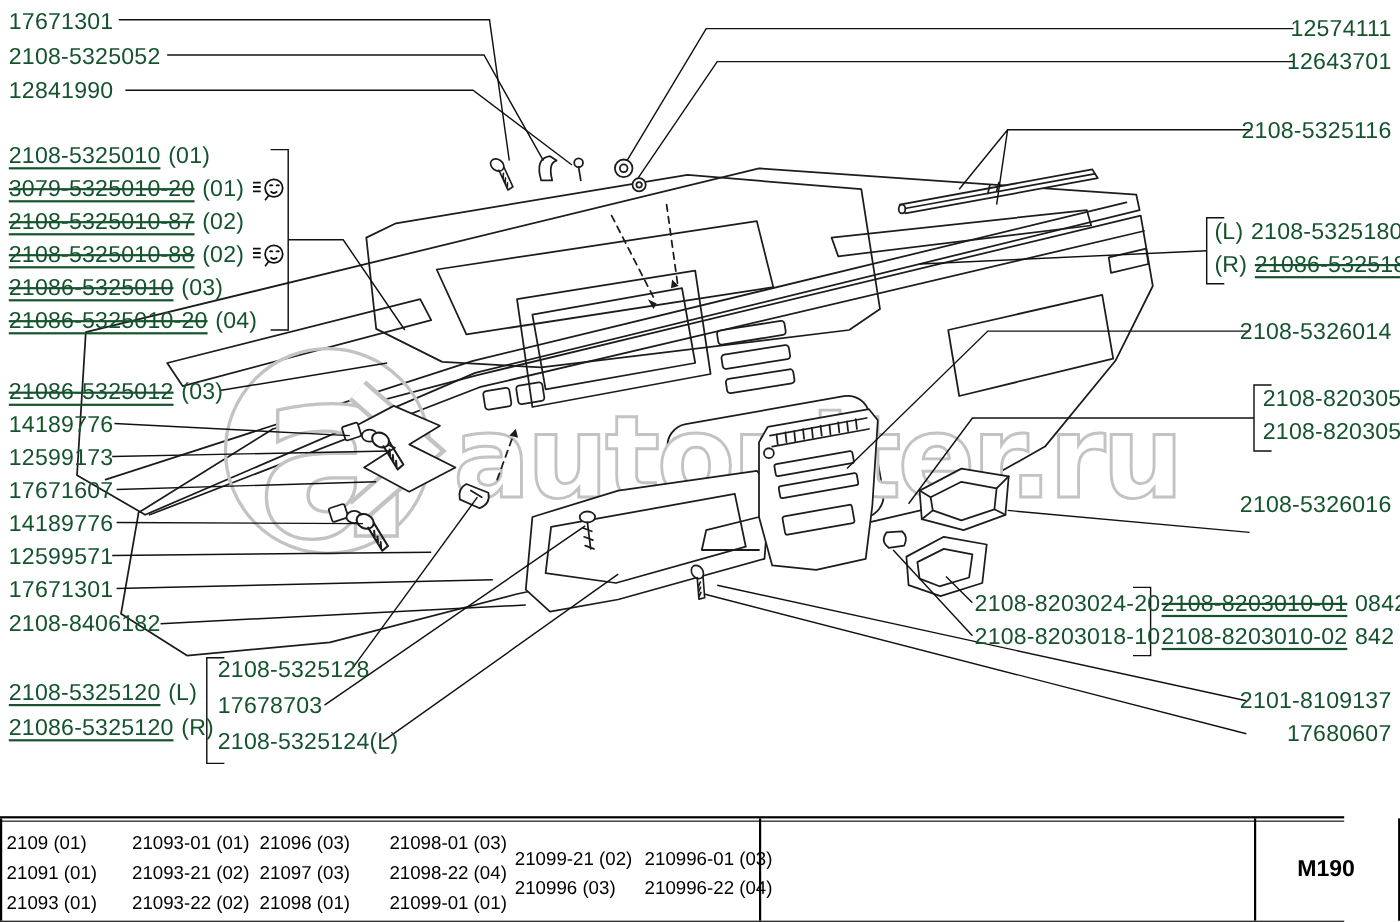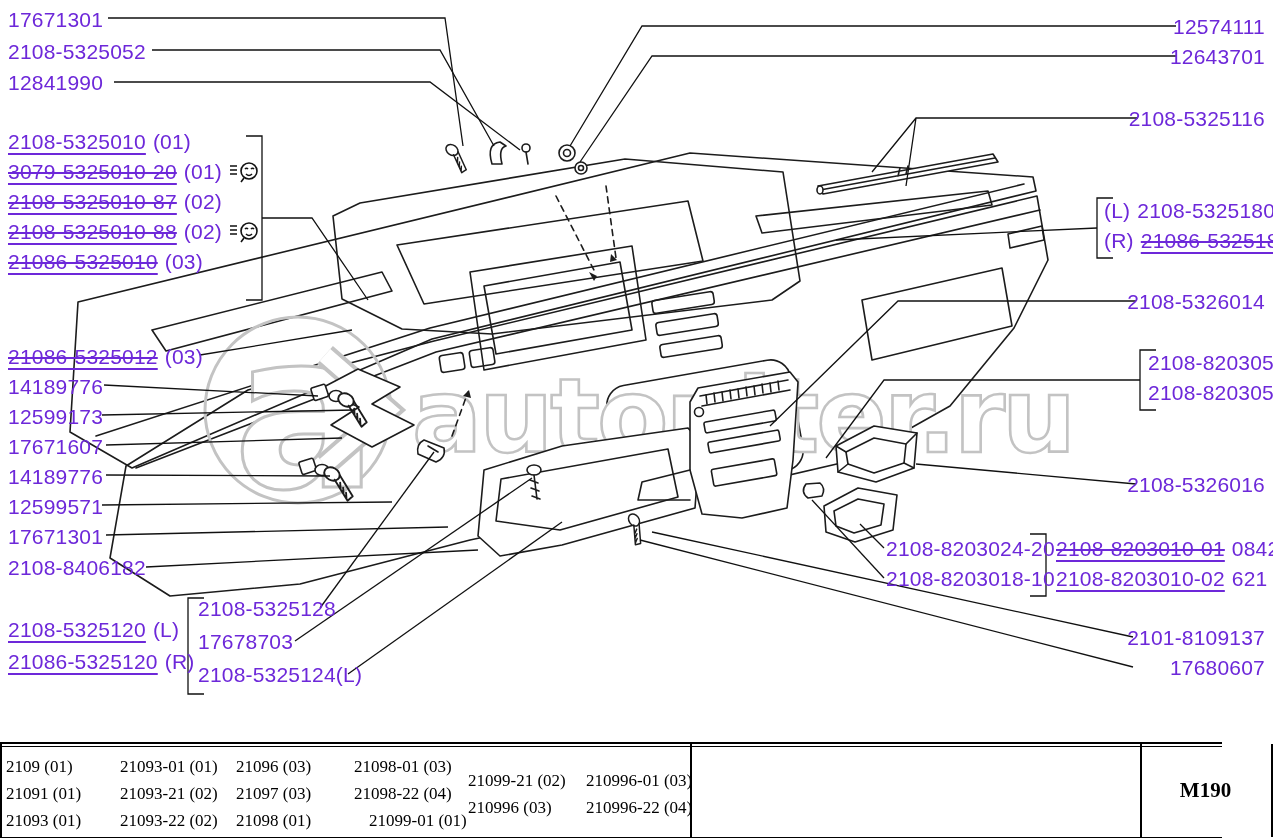--- a/index.html
+++ b/index.html
@@ -2,29 +2,29 @@
 <html><head>
 <meta charset="utf-8">
 <style>
   * { margin:0; padding:0; box-sizing:border-box; }
   html,body { width:1273px; height:838px; background:#ffffff; overflow:hidden;
               font-family:"Liberation Sans", sans-serif; }
   .stage { position:absolute; inset:0; width:1273px; height:838px; }
   svg.diagram { position:absolute; left:0; top:0; }
 
   .lbl { position:absolute; display:flex; align-items:baseline; gap:7px;
-         font-size:21px; color:#6d28d9; white-space:nowrap; letter-spacing:.2px; }
+         font-size:21px; color:#14532d; white-space:nowrap; letter-spacing:.2px; }
   .u  { text-decoration-line:underline; text-underline-offset:4px; text-decoration-thickness:1.5px;text-decoration:underline; }
   .us { text-decoration-line:underline line-through; text-underline-offset:4px; text-decoration-thickness:1.5px; }
   .cl-icon { width:30px; height:22px; flex:0 0 auto; align-self:center; }
   .spread { justify-content:flex-start; }
 
   .footer { position:absolute; left:0; top:742px; width:1222px; height:96px;
             border-top:2.5px solid #000; border-bottom:1.5px solid #000;
-            font-family:Liberation Serif, serif; }
+            font-family:Liberation Sans, sans-serif; }
   .footer::before { content:""; position:absolute; left:0; top:2px; width:100%; height:1px; background:#000; }
   .vline { position:absolute; top:0; bottom:0; width:1.5px; background:#000; }
   .cell  { position:absolute; font-size:17px; color:#000; white-space:nowrap; }
   .ftitle, .fcode { position:absolute; top:34px; text-align:center; font-size:21px; font-weight:bold; color:#000; }
 </style>
 </head>
 <body>
 
 <div class="stage">
 
@@ -184,20 +184,24 @@
           <path d="M1,5 h7 M1,9 h7 M1,13 h7"></path>
           <circle cx="20" cy="10" r="8"></circle>
           <path d="M16,8 a2,2 0 0 1 3,0 M22,8 a2,2 0 0 1 3,0 M17,13 q3,3 6,0 M15,17 l-3,4"></path>
         </g>
       </svg>
     </div>
   <div class="lbl" style="left:8px; top:250px">
       <span class="us">21086-5325010</span>
       <span>(03)</span>
     </div>
+  <div class="lbl" style="left:8px; top:280px">
+      <span class="us">21086-5325010-20</span>
+      <span>(04)</span>
+    </div>
 
   <div class="lbl" style="left:8px; top:345px">
       <span class="us">21086-5325012</span>
       <span>(03)</span>
     </div>
   <div class="lbl" style="left:8px; top:375px">
       <span>14189776</span>
     </div>
   <div class="lbl" style="left:8px; top:405px">
       <span>12599173</span>
@@ -258,38 +262,38 @@
 
   <div class="lbl" style="right:8px; top:290px">
       <span>2108-5326014</span>
     </div>
   <div class="lbl" style="left:1148px; top:351px">
       <span>2108-8203052</span>
     </div>
   <div class="lbl" style="left:1148px; top:381px">
       <span>2108-8203053</span>
     </div>
-  <div class="lbl" style="right:8px; top:473px">
+  <div class="lbl" style="right:8px; top:447px">
       <span>2108-5326016</span>
     </div>
 
   <div class="lbl" style="left:886px; top:537px">
       <span>2108-8203024-20</span>
     </div>
   <div class="lbl" style="left:886px; top:567px">
       <span>2108-8203018-10</span>
     </div>
 
   <div class="lbl spread" style="left:1056px; top:537px; width:209px">
       <span class="us">2108-8203010-01</span>
       <span>0842</span>
     </div>
   <div class="lbl spread" style="left:1056px; top:567px; width:209px">
       <span class="u">2108-8203010-02</span>
-      <span>621</span>
+      <span>842</span>
     </div>
 
   <div class="lbl" style="right:8px; top:626px">
       <span>2101-8109137</span>
     </div>
   <div class="lbl" style="right:8px; top:656px">
       <span>17680607</span>
     </div>
 
   <div class="footer">
@@ -305,21 +309,21 @@
     <div class="cell" style="left:120px; top:13px">21093-01 (01)</div>
     <div class="cell" style="left:120px; top:40px">21093-21 (02)</div>
     <div class="cell" style="left:120px; top:67px">21093-22 (02)</div>
 
     <div class="cell" style="left:236px; top:13px">21096 (03)</div>
     <div class="cell" style="left:236px; top:40px">21097 (03)</div>
     <div class="cell" style="left:236px; top:67px">21098 (01)</div>
 
     <div class="cell" style="left:354px; top:13px">21098-01 (03)</div>
     <div class="cell" style="left:354px; top:40px">21098-22 (04)</div>
-    <div class="cell" style="left:369px; top:67px">21099-01 (01)</div>
+    <div class="cell" style="left:354px; top:67px">21099-01 (01)</div>
 
     <div class="cell" style="left:468px; top:27px">21099-21 (02)</div>
     <div class="cell" style="left:468px; top:54px">210996 (03)</div>
 
     <div class="cell" style="left:586px; top:27px">210996-01 (03)</div>
     <div class="cell" style="left:586px; top:54px">210996-22 (04)</div>
 
     <div class="fcode" style="left:1140px; width:131px">М190</div>
   </div>
 

